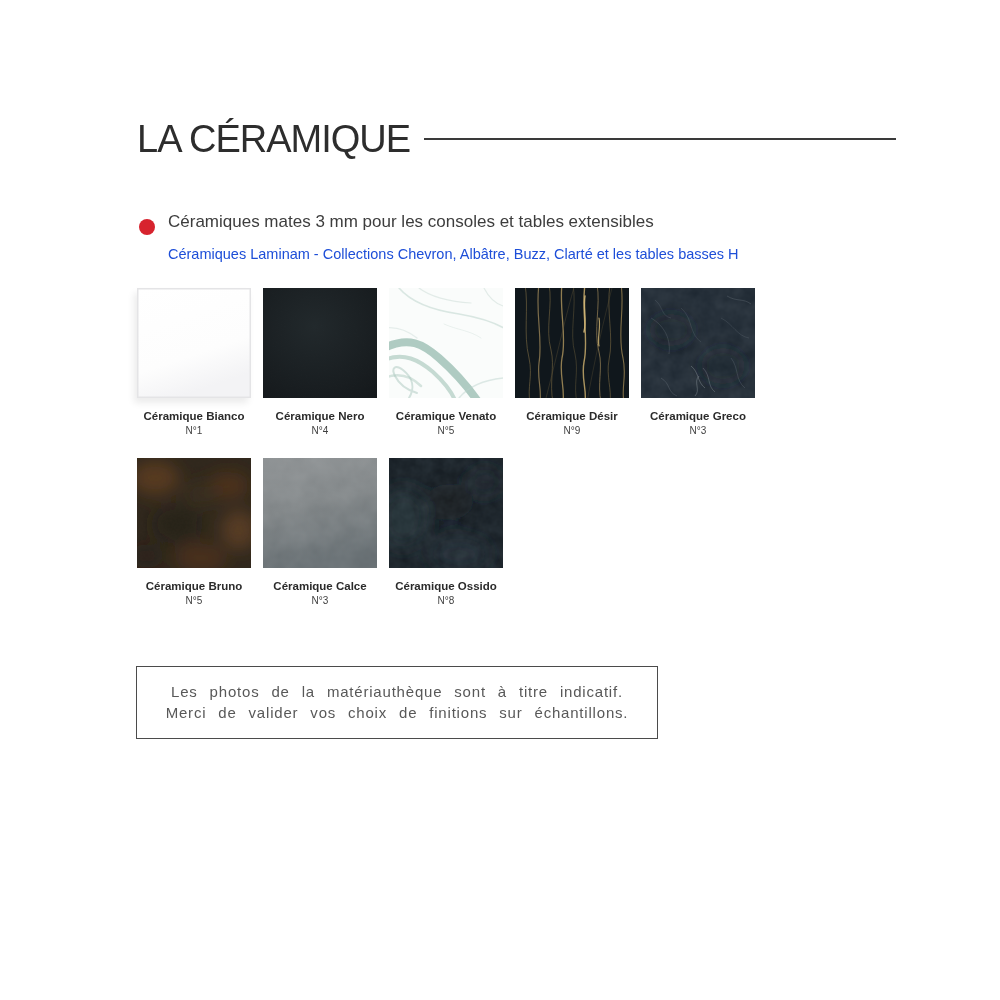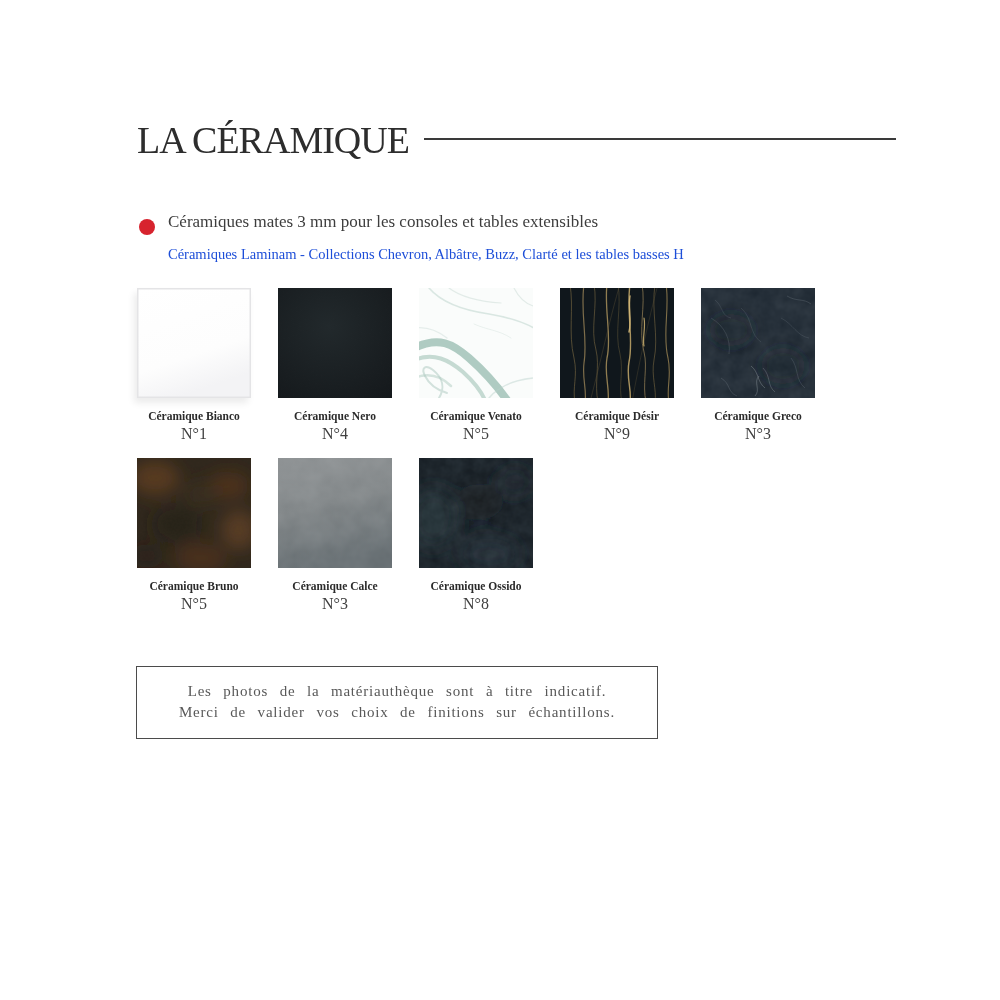--- a/index.html
+++ b/index.html
@@ -1,32 +1,32 @@
 <!DOCTYPE html>
 <html><head>
 <meta charset="utf-8">
 <style>
   html,body{margin:0;padding:0;background:#ffffff;}
   .page{position:relative;width:957px;height:1000px;background:#fff;
-        font-family:Liberation Serif, serif;overflow:hidden;}
+        font-family:Liberation Sans, sans-serif;overflow:hidden;}
   .title{position:absolute;left:137px;top:118px;margin:0;font-size:38px;font-weight:300;
          letter-spacing:-1px;color:#2d2d2d;}
   .title-rule{position:absolute;left:424px;top:138px;width:472px;height:2px;background:#3a3a3a;}
   .bullet{position:absolute;left:139px;top:219px;width:16px;height:16px;border-radius:50%;background:#d7232e;}
   .heading{position:absolute;left:168px;top:212px;margin:0;font-size:17px;font-weight:400;color:#3d3d3d;}
   .subheading{position:absolute;left:168px;top:246px;font-size:14.5px;color:#1d4ed8;}
-  .row{position:absolute;display:flex;gap:27px;justify-content:center;}
+  .row{position:absolute;display:flex;gap:12px;justify-content:center;}
   .row1{left:137px;top:288px;}
   .row2{left:137px;top:458px;}
   .swatch{width:114px;margin:0;}
   .tile{width:114px;height:110px;position:relative;overflow:hidden;background:#ccc;}
   .tile svg{display:block;width:114px;height:110px;}
   .tile.bianco{box-shadow:-3px 5px 7px rgba(0,0,0,0.08);}
   .sname{margin-top:12px;font-size:11.5px;font-weight:bold;color:#2b2b2b;text-align:center;white-space:nowrap;}
-  .snum{margin-top:3px;font-size:16px;color:#3f3f3f;text-align:center;}
+  .snum{margin-top:3px;font-size:10px;color:#3f3f3f;text-align:center;}
   .notice{position:absolute;left:136px;top:666px;width:522px;height:73px;border:1.5px solid #4b4b4b;
           box-sizing:border-box;text-align:center;color:#585858;font-size:15px;font-weight:300;
           letter-spacing:0.8px;word-spacing:7px;line-height:21px;padding-top:14px;}
 </style>
 </head>
 <body>
 
 <div class="page">
   <h1 class="title">LA CÉRAMIQUE</h1>
   <div class="title-rule"></div>

